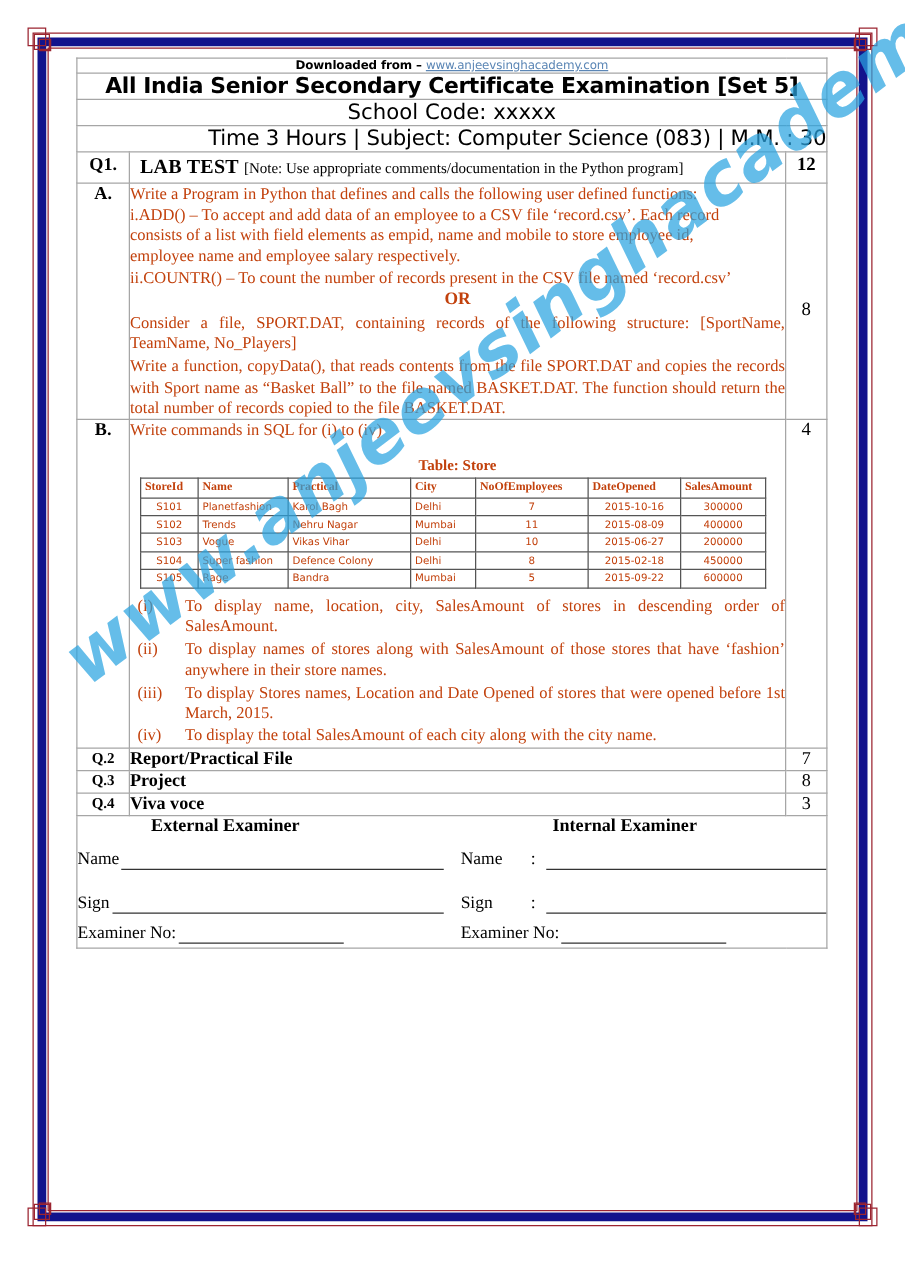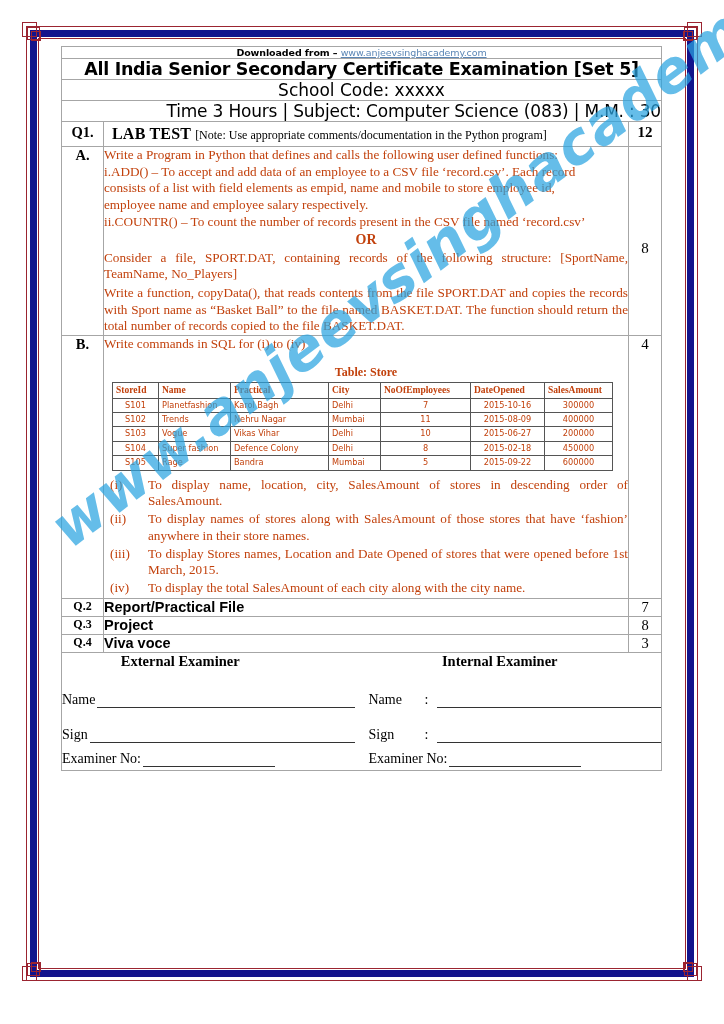--- a/index.html
+++ b/index.html
@@ -259,21 +259,21 @@
 
   
   .simple-label {
     font-family: "Liberation Serif", serif;
     font-weight: 700;
     font-size: 12px;
     text-align: center;
     padding: 2px 0 3px 0;
   }
   .simple-body {
-    font-family: Liberation Sans, sans-serif;
+    font-family: Liberation Serif, serif;
     font-weight: 700;
     font-size: 14.5px;
     padding: 2px 0 3px 8px;
   }
   .simple-marks {
     font-family: "Liberation Serif", serif;
     font-size: 14.5px;
     text-align: center;
     padding: 2px 0 3px 0;
   }
@@ -284,21 +284,21 @@
     display: flex;
     font-family: "Liberation Serif", serif;
     font-size: 14px;
   }
   .exam-col { width: 50%; }
   .exam-col.right { padding-left: 14px; }
   .exam-head {
     font-weight: 700;
     font-size: 14.5px;
     text-align: center;
-    margin: 0 0 22px 0;
+    margin: 0 0 10px 0;
   }
   .exam-head.left-head { padding-right: 56px; }
   .exam-head.right-head { padding-right: 30px; }
   .exam-row {
     display: flex;
     align-items: flex-end;
     margin-bottom: 3px;
   }
   .exam-row .lab { white-space: nowrap; }
   .exam-row .lab.w1 { width: 56px; }

